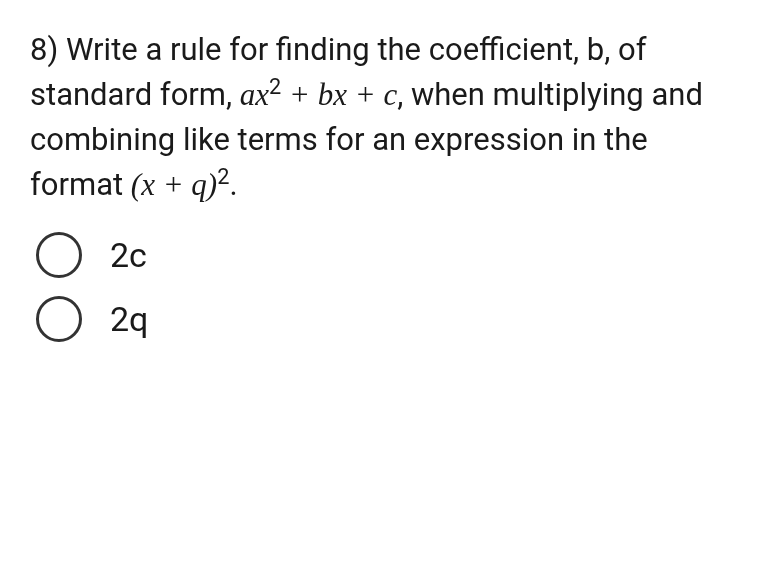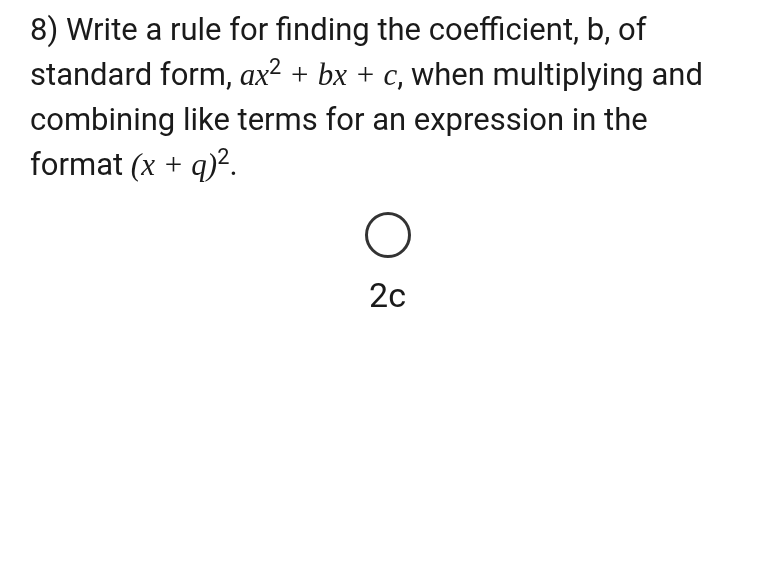--- a/index.html
+++ b/index.html
@@ -4,21 +4,21 @@
 <style>
   body {
     margin: 0;
     padding: 0;
     font-family: -apple-system, BlinkMacSystemFont, "Segoe UI", Roboto, Helvetica, Arial, sans-serif;
     color: #1a1a1a;
     background: #ffffff;
     width: 763px;
   }
   .question-block {
-    padding: 8px 24px 20px 30px;
+    padding: 28px 24px 20px 30px;
   }
   .question-text {
     font-size: 31px;
     line-height: 1.45;
     color: #1a1a1a;
     margin-bottom: 24px;
   }
   .math-italic {
     font-family: "Times New Roman", serif;
     font-style: italic;
@@ -30,23 +30,22 @@
   }
   .options {
     display: flex;
     flex-direction: column;
     gap: 18px;
     padding-left: 6px;
   }
   .option {
     display: flex;
     align-items: center;
-    gap: 20px;
+    gap: 28px;
     cursor: pointer;
-    flex-direction: column;
   }
   .radio {
     width: 40px;
     height: 40px;
     border: 3px solid #333;
     border-radius: 50%;
     flex: 0 0 auto;
     background: #fff;
   }
   .option-label {
@@ -62,15 +61,19 @@
 
   <div class="question-text">
     <span>8) </span><span>Write a rule for finding the coefficient, b, of standard form, </span><span class="math-italic">a</span><span class="math-italic">x</span><span class="sup">2</span><span class="math-italic"> + </span><span class="math-italic">b</span><span class="math-italic">x</span><span class="math-italic"> + </span><span class="math-italic">c</span><span>, when multiplying and combining like terms for an expression in the format </span><span class="math-italic">(</span><span class="math-italic">x</span><span class="math-italic"> + </span><span class="math-italic">q</span><span class="math-italic">)</span><span class="sup">2</span><span>.</span>
   </div>
 
   <div class="options">
     <div class="option">
       <div class="radio"></div>
       <div class="option-label">2c</div>
     </div>
+    <div class="option">
+      <div class="radio"></div>
+      <div class="option-label">2q</div>
+    </div>
   </div>
 
 </div>
 
 </body></html>

